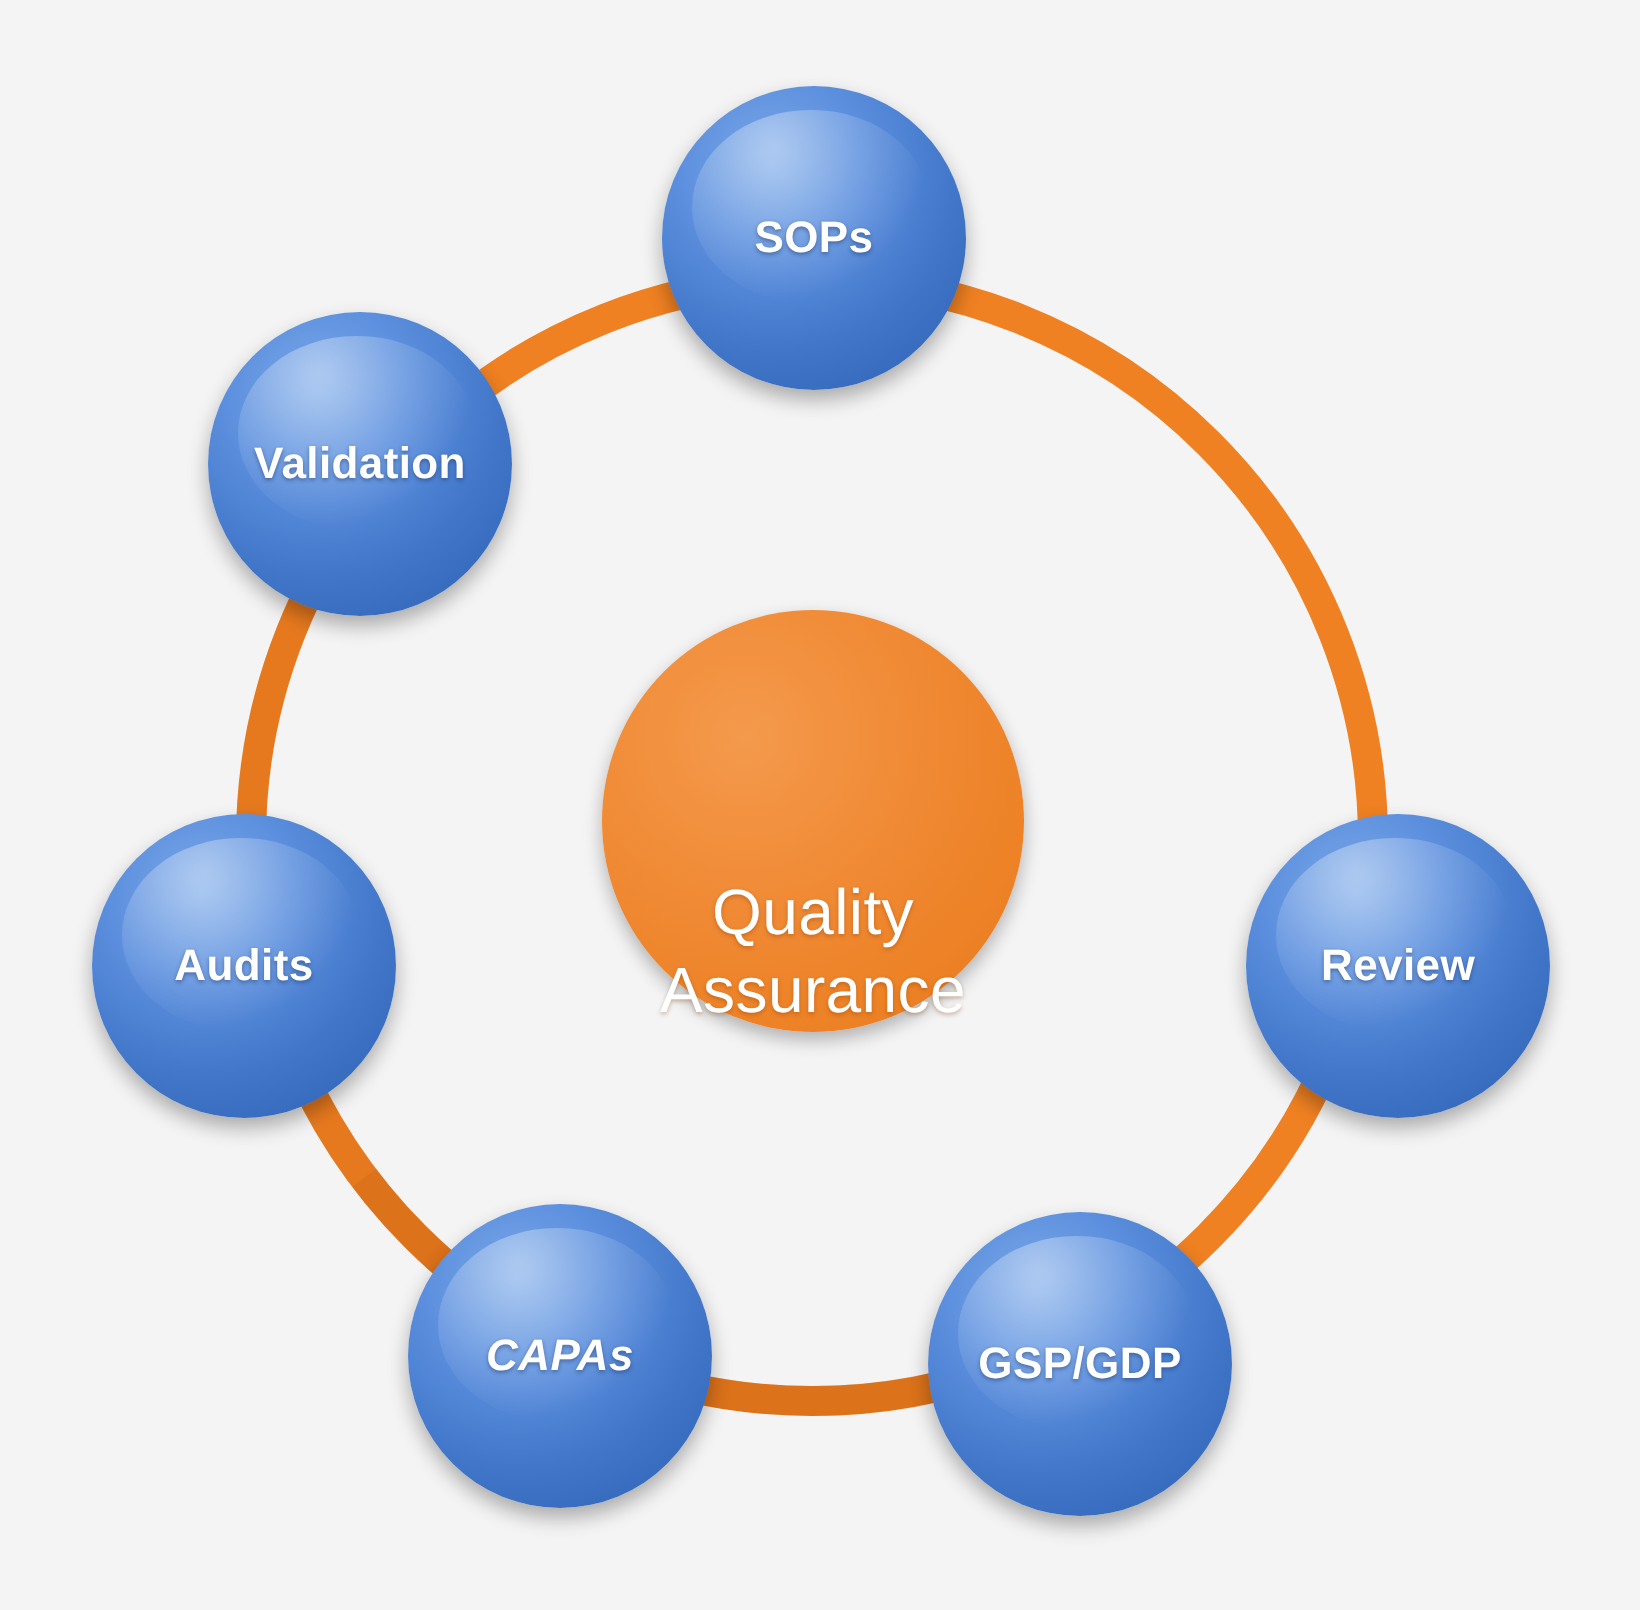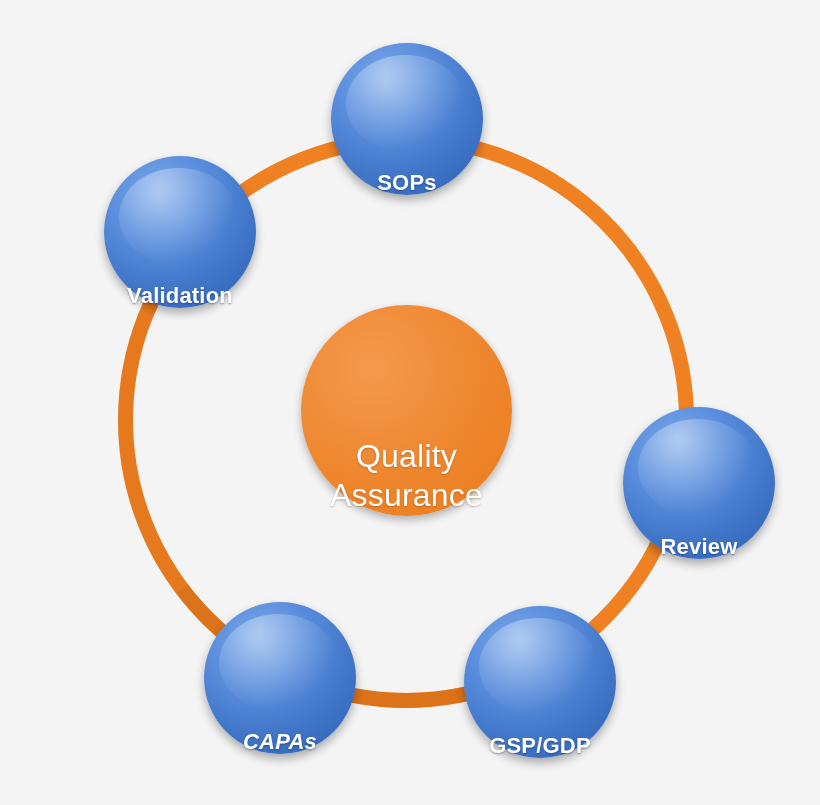--- a/index.html
+++ b/index.html
@@ -117,21 +117,21 @@
     padding: 0 10px;
   }
 
   
   .node {
     position: absolute;
     width: 152px;
     height: 152px;
     border-radius: 50%;
     display: flex;
-    align-items: flex-end;
+    align-items: center;
     justify-content: center;
     text-align: center;
     background:
       radial-gradient(circle at 36% 26%,
         #7ba9e8 0%,
         #5d90de 30%,
         #4176c9 62%,
         #3468ba 86%,
         #2f5faf 100%);
     box-shadow:
@@ -206,18 +206,21 @@
   </div>
 
   <div class="node" style="left:464px; top:606px;">
     <span class="node-label">GSP/GDP</span>
   </div>
 
   <div class="node" style="left:204px; top:602px;font-style:italic;">
     <span class="node-label">CAPAs</span>
   </div>
 
+  <div class="node" style="left:46px; top:407px;">
+    <span class="node-label">Audits</span>
+  </div>
 
   <div class="node" style="left:104px; top:156px;">
     <span class="node-label">Validation</span>
   </div>
 
 </div>
 
 </body></html>

